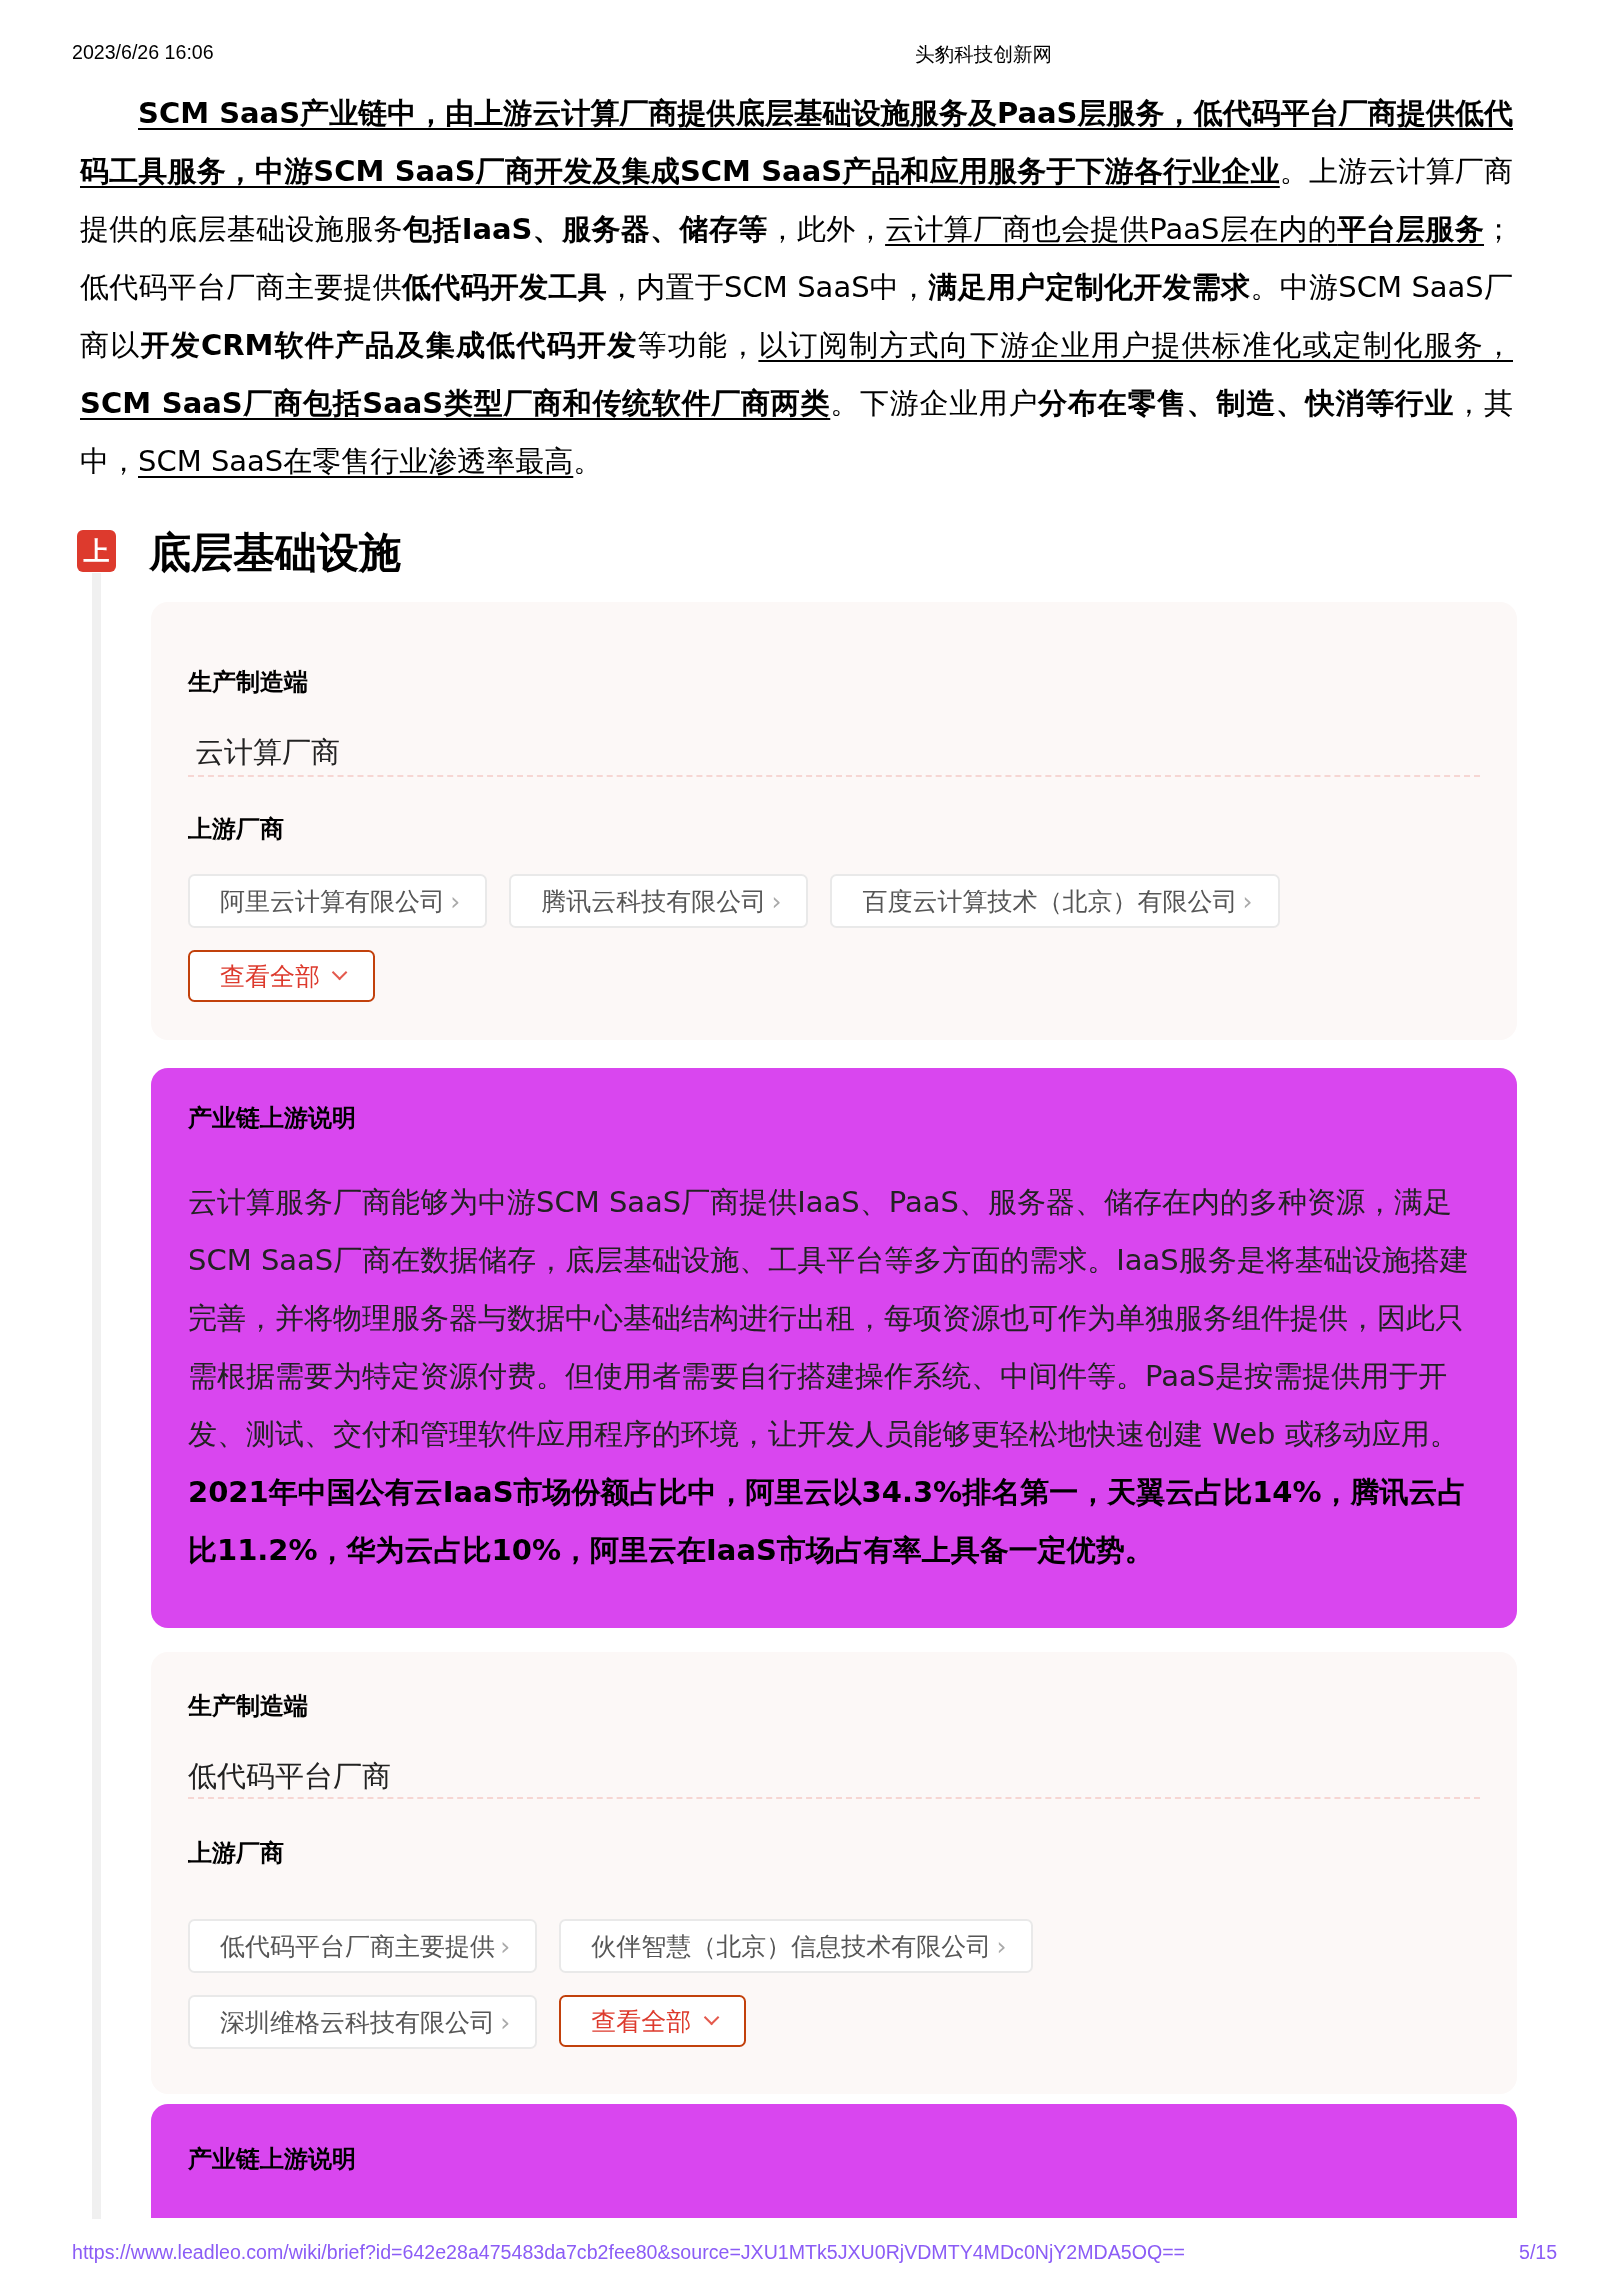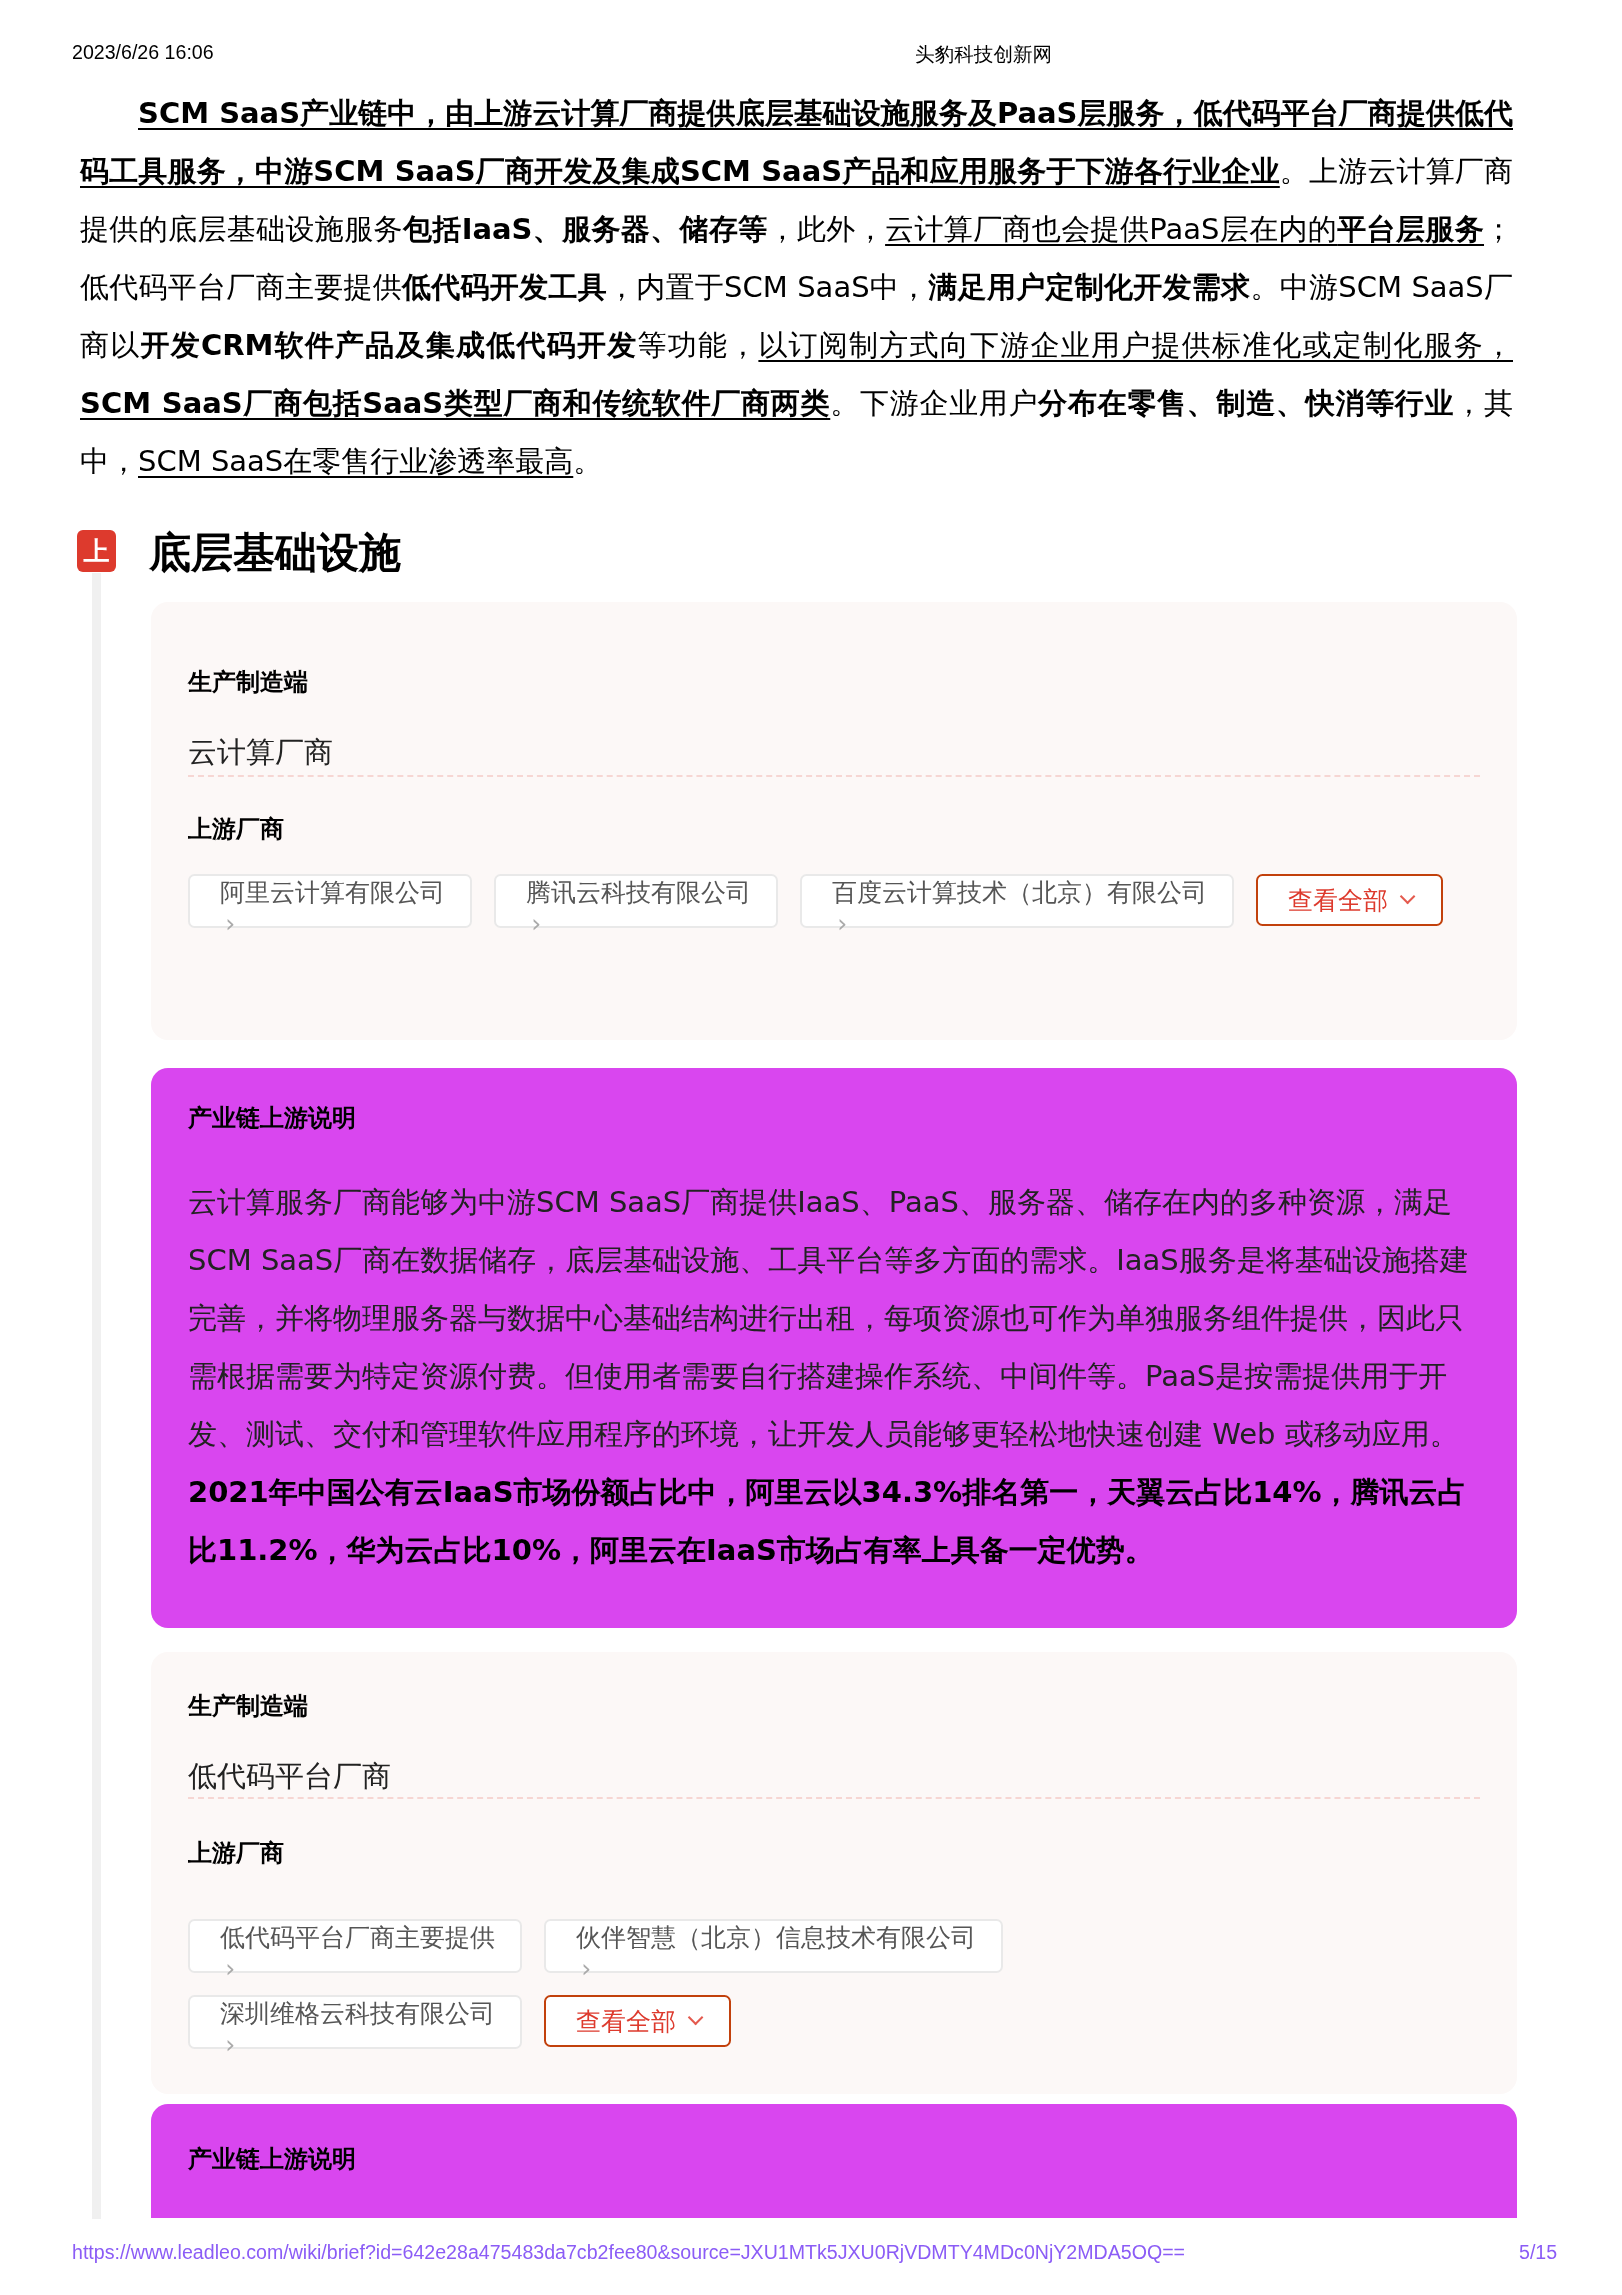--- a/index.html
+++ b/index.html
@@ -15,21 +15,21 @@
   .section-title { position:absolute; left:149px; top:523px; font-size:42px; font-weight:bold; color:#000; line-height:59px; }
   .vline { position:absolute; left:92px; top:573px; width:9.2px; height:1646px; background:#f0f0f0; }
   .card { position:absolute; left:151px; width:1366px; border-radius:17px; box-sizing:border-box; padding:0 37px; }
   .card.pink { background:#fcf8f7; }
   .card.gray { background:#d946ef; }
   .card-label { font-size:24px; font-weight:bold; color:#000; position:absolute; left:37px; }
   .card-value { font-size:29px; color:#222; position:absolute; left:37px; }
   .divider { position:absolute; left:37px; right:37px; height:0; border-top:2px dashed #f6d6d3; }
   .tags { position:absolute; left:37px; right:37px; display:flex; flex-wrap:wrap; gap:22px 22px; }
   .tag { height:54px; box-sizing:border-box; padding:0 25px 0 30px; background:#fff; border:2px solid #e9e9e9; border-radius:6.5px;
-         font-size:25px; color:#555; display:flex; white-space:nowrap;flex-direction:column; }
+         font-size:25px; color:#555; display:flex; align-items:center; white-space:nowrap; }
   .tag .chev { color:#aaa; margin-left:5.2px; font-size:25px; }
   .more { height:52px; box-sizing:border-box; padding:0 27.5px 0 30px; background:#fff; border:2px solid #c2410c; border-radius:6.5px;
           font-size:25px; color:#dd3a2d; display:flex; align-items:center; white-space:nowrap; }
   .more .chev-down { display:inline-block; width:9.2px; height:9.2px; border-right:2.6px solid #e45a4e; border-bottom:2.6px solid #e45a4e;
                      transform:rotate(45deg); margin-left:14.4px; margin-top:-6.5px; }
   .desc { position:absolute; left:37px; width:1296px; font-size:29px; line-height:58px; color:#222; }
   .desc b { color:#000; }
   .ftr { position:absolute; top:2241px; font-family:"Liberation Sans", sans-serif; font-size:19.6px; color:#8b5cf6; }
   .ftr-url { left:72px; }
   .ftr-page { left:1519px; }
@@ -41,21 +41,21 @@
 <div class="hdr hdr-site">头豹科技创新网</div>
 
 <div class="intro"><span class="ind"></span><span id="intro-segs"><span style="font-weight: bold; text-decoration: underline 2px; text-underline-offset: 5.2px;">SCM SaaS产业链中，由上游云计算厂商提供底层基础设施服务及PaaS层服务，低代码平台厂商提供低代码工具服务，中游SCM SaaS厂商开发及集成SCM SaaS产品和应用服务于下游各行业企业</span><span>。上游云计算厂商提供的底层基础设施服务</span><span style="font-weight: bold;">包括IaaS、服务器、储存等</span><span>，此外，</span><span style="text-decoration: underline 2px; text-underline-offset: 5.2px;">云计算厂商也会提供PaaS层在内的</span><span style="font-weight: bold; text-decoration: underline 2px; text-underline-offset: 5.2px;">平台层服务</span><span>；低代码平台厂商主要提供</span><span style="font-weight: bold;">低代码开发工具</span><span>，内置于SCM SaaS中，</span><span style="font-weight: bold;">满足用户定制化开发需求</span><span>。中游SCM SaaS厂商以</span><span style="font-weight: bold;">开发CRM软件产品及集成低代码开发</span><span>等功能，</span><span style="text-decoration: underline 2px; text-underline-offset: 5.2px;">以订阅制方式向下游企业用户提供标准化或定制化服务，</span><span style="font-weight: bold; text-decoration: underline 2px; text-underline-offset: 5.2px;">SCM SaaS厂商包括SaaS类型厂商和传统软件厂商两类</span><span>。下游企业用户</span><span style="font-weight: bold;">分布在零售、制造、快消等行业</span><span>，其中，</span><span style="text-decoration: underline 2px; text-underline-offset: 5.2px;">SCM SaaS在零售行业渗透率最高</span><span>。</span></span></div>
 
 <div class="section-badge">上</div>
 <div class="section-title">底层基础设施</div>
 <div class="vline"></div>
 
 <div class="card pink" style="top:602px;height:438px;">
   <div class="card-label" style="top:64px;">生产制造端</div>
-  <div class="card-value" style="top:131px;">云计算厂商</div>
+  <div class="card-value" style="top:131px;margin-left:7px;">云计算厂商</div>
   <div class="divider" style="top:173px;"></div>
   <div class="card-label" style="top:211px;">上游厂商</div>
   <div class="tags" style="top:272px;">
     <div class="tag">
         <span>阿里云计算有限公司</span>
         <span class="chev">›</span>
       </div>
     <div class="tag">
         <span>腾讯云科技有限公司</span>
         <span class="chev">›</span>

